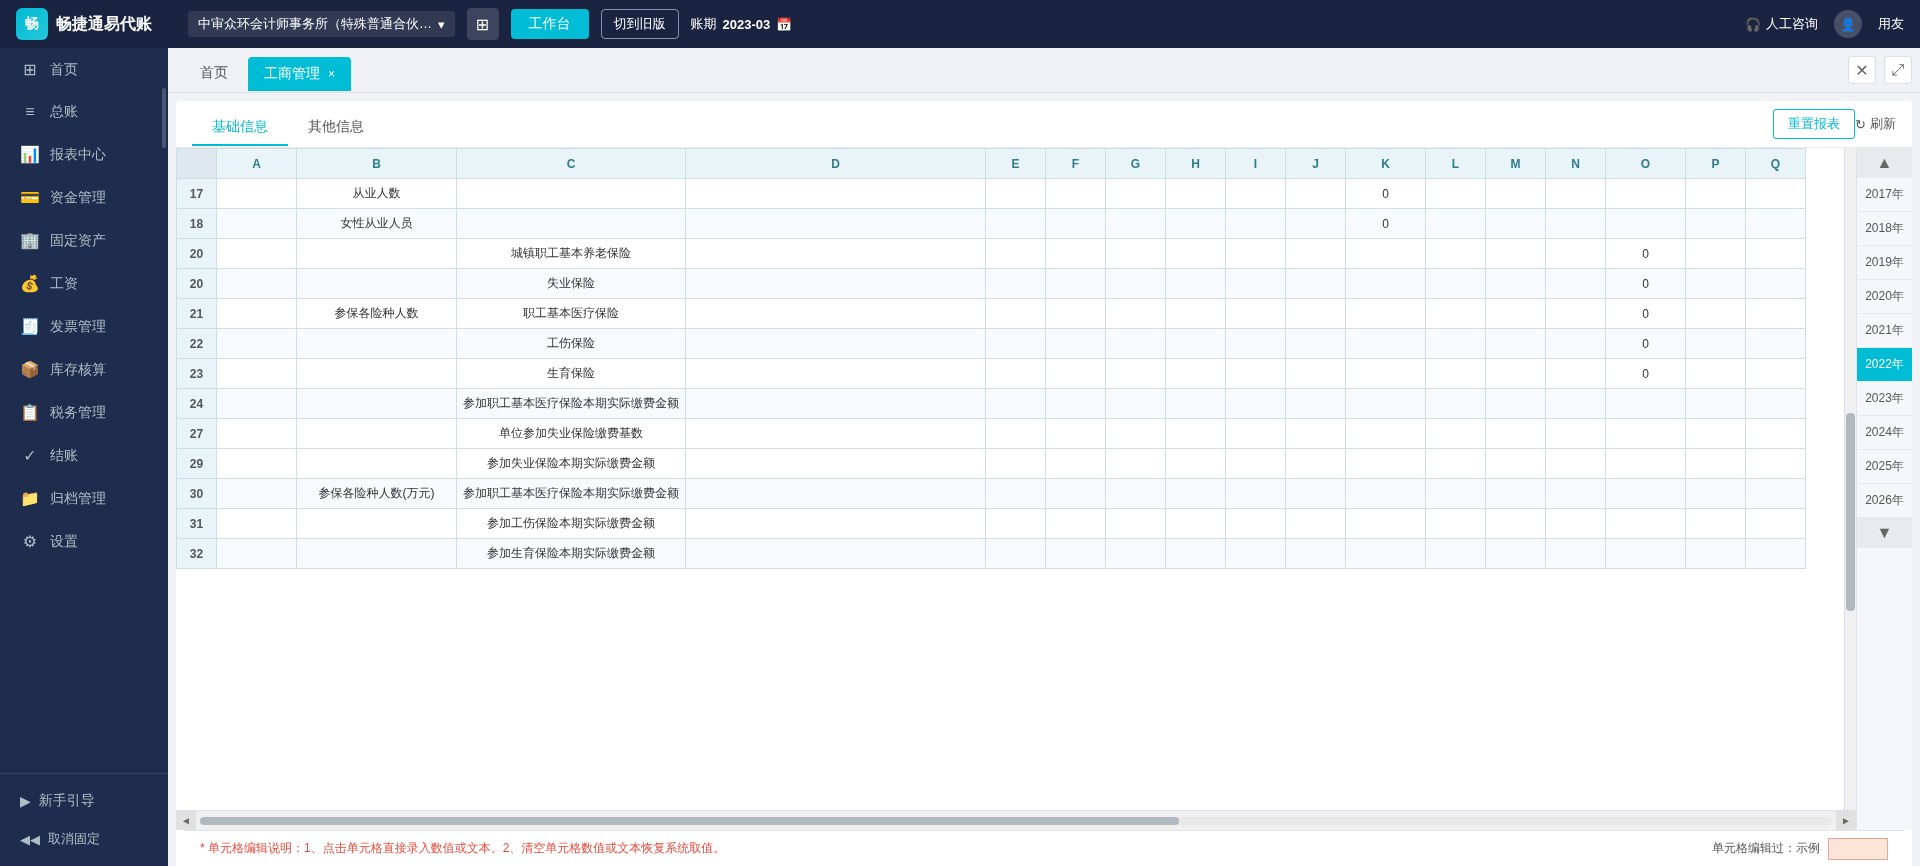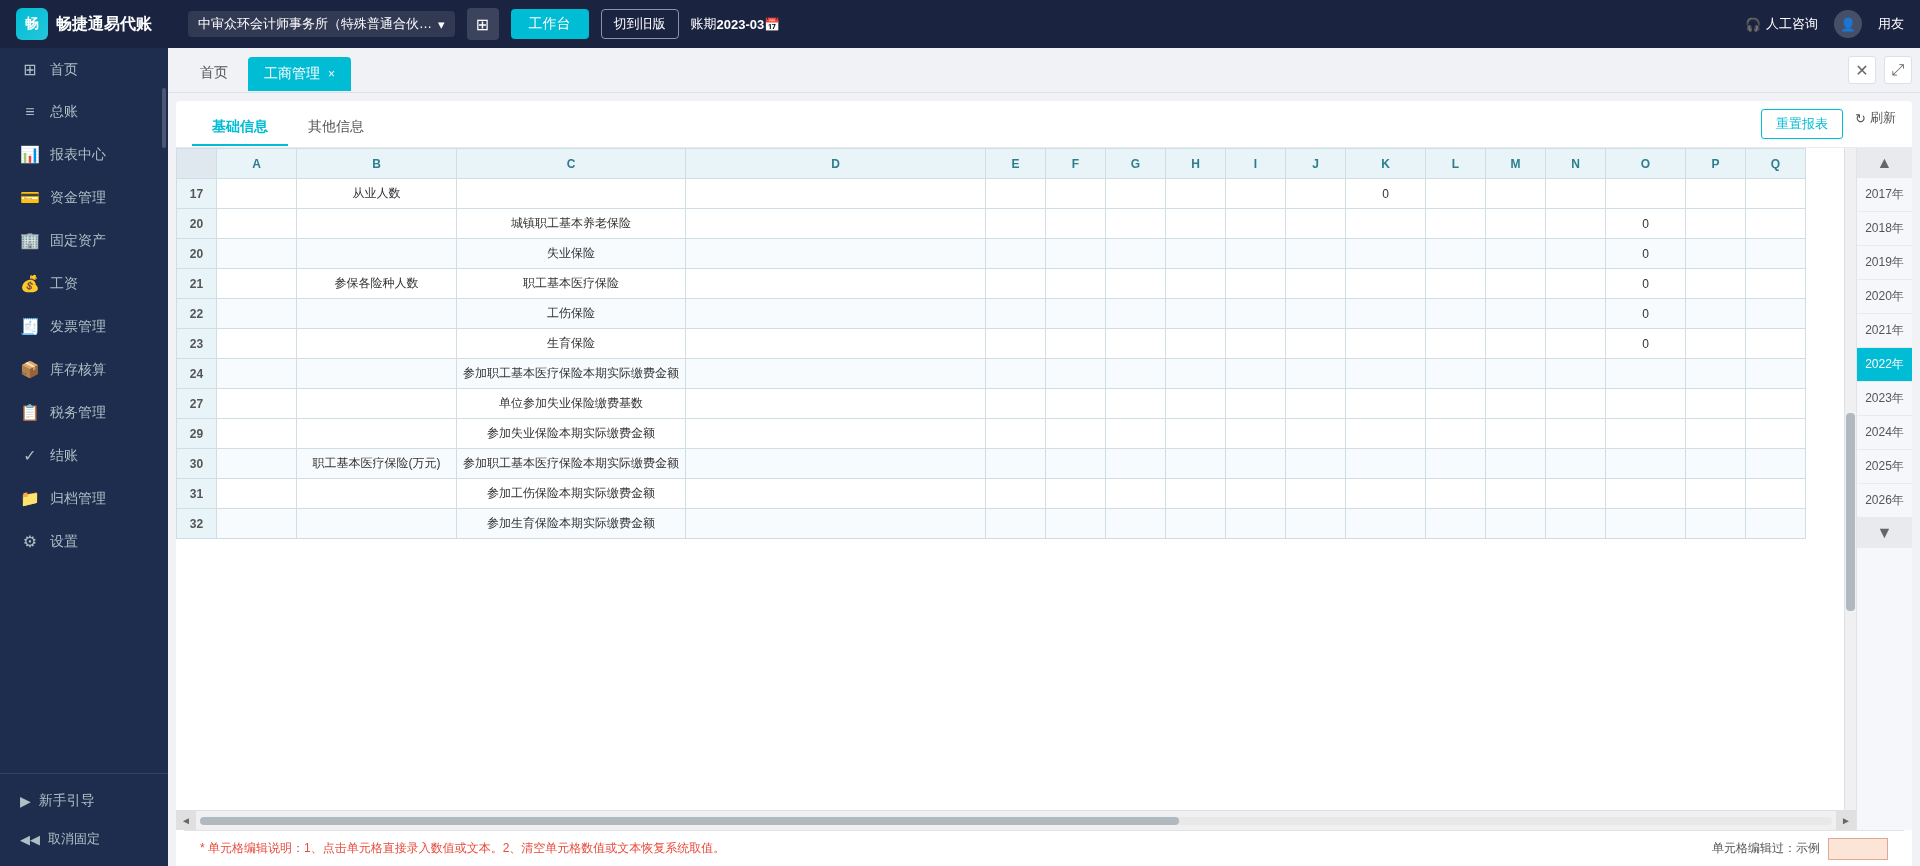--- a/index.html
+++ b/index.html
@@ -57,21 +57,21 @@
     .oldver-btn {
       background: transparent;
       border: 1px solid rgba(255,255,255,0.5);
       color: #fff;
       border-radius: 4px;
       padding: 5px 12px;
       font-size: 13px;
       cursor: pointer;
     }
     .period-area {
-      display: flex; align-items: center; gap: 0;
+      display: flex; align-items: center; gap: 6px;
       color: #fff; font-size: 13px;
     }
     .header-right {
       margin-left: auto;
       display: flex; align-items: center; gap: 16px;
       color: #fff;
     }
     .user-service { display: flex; align-items: center; gap: 4px; cursor: pointer; font-size: 13px; }
     .user-avatar {
       width: 28px; height: 28px;
@@ -201,23 +201,23 @@
     .sub-tab {
       padding: 8px 20px;
       cursor: pointer;
       font-size: 14px;
       color: #555;
       border-bottom: 2px solid transparent;
     }
     .sub-tab.active {
       color: #00bcd4;
       border-bottom: 2px solid #00bcd4;
-      font-weight: 700;
-    }
-    .sub-tabs-right { display: flex; align-items: flex-start; gap: 12px; padding-bottom: 8px; }
+      font-weight: 400;
+    }
+    .sub-tabs-right { display: flex; align-items: center; gap: 0; padding-bottom: 8px; }
     .reset-report-btn {
       border: 1px solid #00bcd4;
       color: #00bcd4;
       background: white;
       padding: 5px 14px;
       border-radius: 3px;
       cursor: pointer;
       font-size: 13px;
     }
     .refresh-btn {
@@ -548,20 +548,40 @@
                 <td class="cell-data" style="width: 60px;"></td>
                 <td class="cell-data" style="width: 60px;"></td>
                 <td class="cell-zero" style="width: 80px;">0</td>
                 <td class="cell-data" style="width: 60px;"></td>
                 <td class="cell-data" style="width: 60px;"></td>
                 <td class="cell-data" style="width: 60px;"></td>
                 <td class="cell-data" style="width: 80px;"></td>
                 <td class="cell-data" style="width: 60px;"></td>
                 <td class="cell-data" style="width: 60px;"></td>
               </tr>
+              <tr class="row-odd">
+                <td class="cell-num" style="background: rgb(232, 244, 248); font-weight: bold; position: sticky; left: 0px; z-index: 2; width: 40px;">18</td>
+                <td class="cell-data" style="width: 80px;"></td>
+                <td class="cell-data" style="width: 160px;">女性从业人员</td>
+                <td class="cell-data" style="width: 200px;"></td>
+                <td class="cell-data" style="width: 300px;"></td>
+                <td class="cell-data" style="width: 60px;"></td>
+                <td class="cell-data" style="width: 60px;"></td>
+                <td class="cell-data" style="width: 60px;"></td>
+                <td class="cell-data" style="width: 60px;"></td>
+                <td class="cell-data" style="width: 60px;"></td>
+                <td class="cell-data" style="width: 60px;"></td>
+                <td class="cell-zero" style="width: 80px;">0</td>
+                <td class="cell-data" style="width: 60px;"></td>
+                <td class="cell-data" style="width: 60px;"></td>
+                <td class="cell-data" style="width: 60px;"></td>
+                <td class="cell-data" style="width: 80px;"></td>
+                <td class="cell-data" style="width: 60px;"></td>
+                <td class="cell-data" style="width: 60px;"></td>
+              </tr>
               <tr class="row-even">
                 <td class="cell-num" style="background: rgb(232, 244, 248); font-weight: bold; position: sticky; left: 0px; z-index: 2; width: 40px;">20</td>
                 <td class="cell-data" style="width: 80px;"></td>
                 <td class="cell-data" style="width: 160px;"></td>
                 <td class="cell-data" style="width: 200px;">城镇职工基本养老保险</td>
                 <td class="cell-data" style="width: 300px;"></td>
                 <td class="cell-data" style="width: 60px;"></td>
                 <td class="cell-data" style="width: 60px;"></td>
                 <td class="cell-data" style="width: 60px;"></td>
                 <td class="cell-data" style="width: 60px;"></td>
@@ -711,21 +731,21 @@
                 <td class="cell-data" style="width: 60px;"></td>
                 <td class="cell-data" style="width: 60px;"></td>
                 <td class="cell-data" style="width: 60px;"></td>
                 <td class="cell-data" style="width: 80px;"></td>
                 <td class="cell-data" style="width: 60px;"></td>
                 <td class="cell-data" style="width: 60px;"></td>
               </tr>
               <tr class="row-odd">
                 <td class="cell-num" style="background: rgb(232, 244, 248); font-weight: bold; position: sticky; left: 0px; z-index: 2; width: 40px;">30</td>
                 <td class="cell-data" style="width: 80px;"></td>
-                <td class="cell-data" style="width: 160px;">职工基本医疗保险(万元)</td>
+                <td class="cell-data" style="width: 160px;">参保各险种人数(万元)</td>
                 <td class="cell-data" style="width: 200px;">参加职工基本医疗保险本期实际缴费金额</td>
                 <td class="cell-data" style="width: 300px;"></td>
                 <td class="cell-data" style="width: 60px;"></td>
                 <td class="cell-data" style="width: 60px;"></td>
                 <td class="cell-data" style="width: 60px;"></td>
                 <td class="cell-data" style="width: 60px;"></td>
                 <td class="cell-data" style="width: 60px;"></td>
                 <td class="cell-data" style="width: 60px;"></td>
                 <td class="cell-data" style="width: 80px;"></td>
                 <td class="cell-data" style="width: 60px;"></td>

